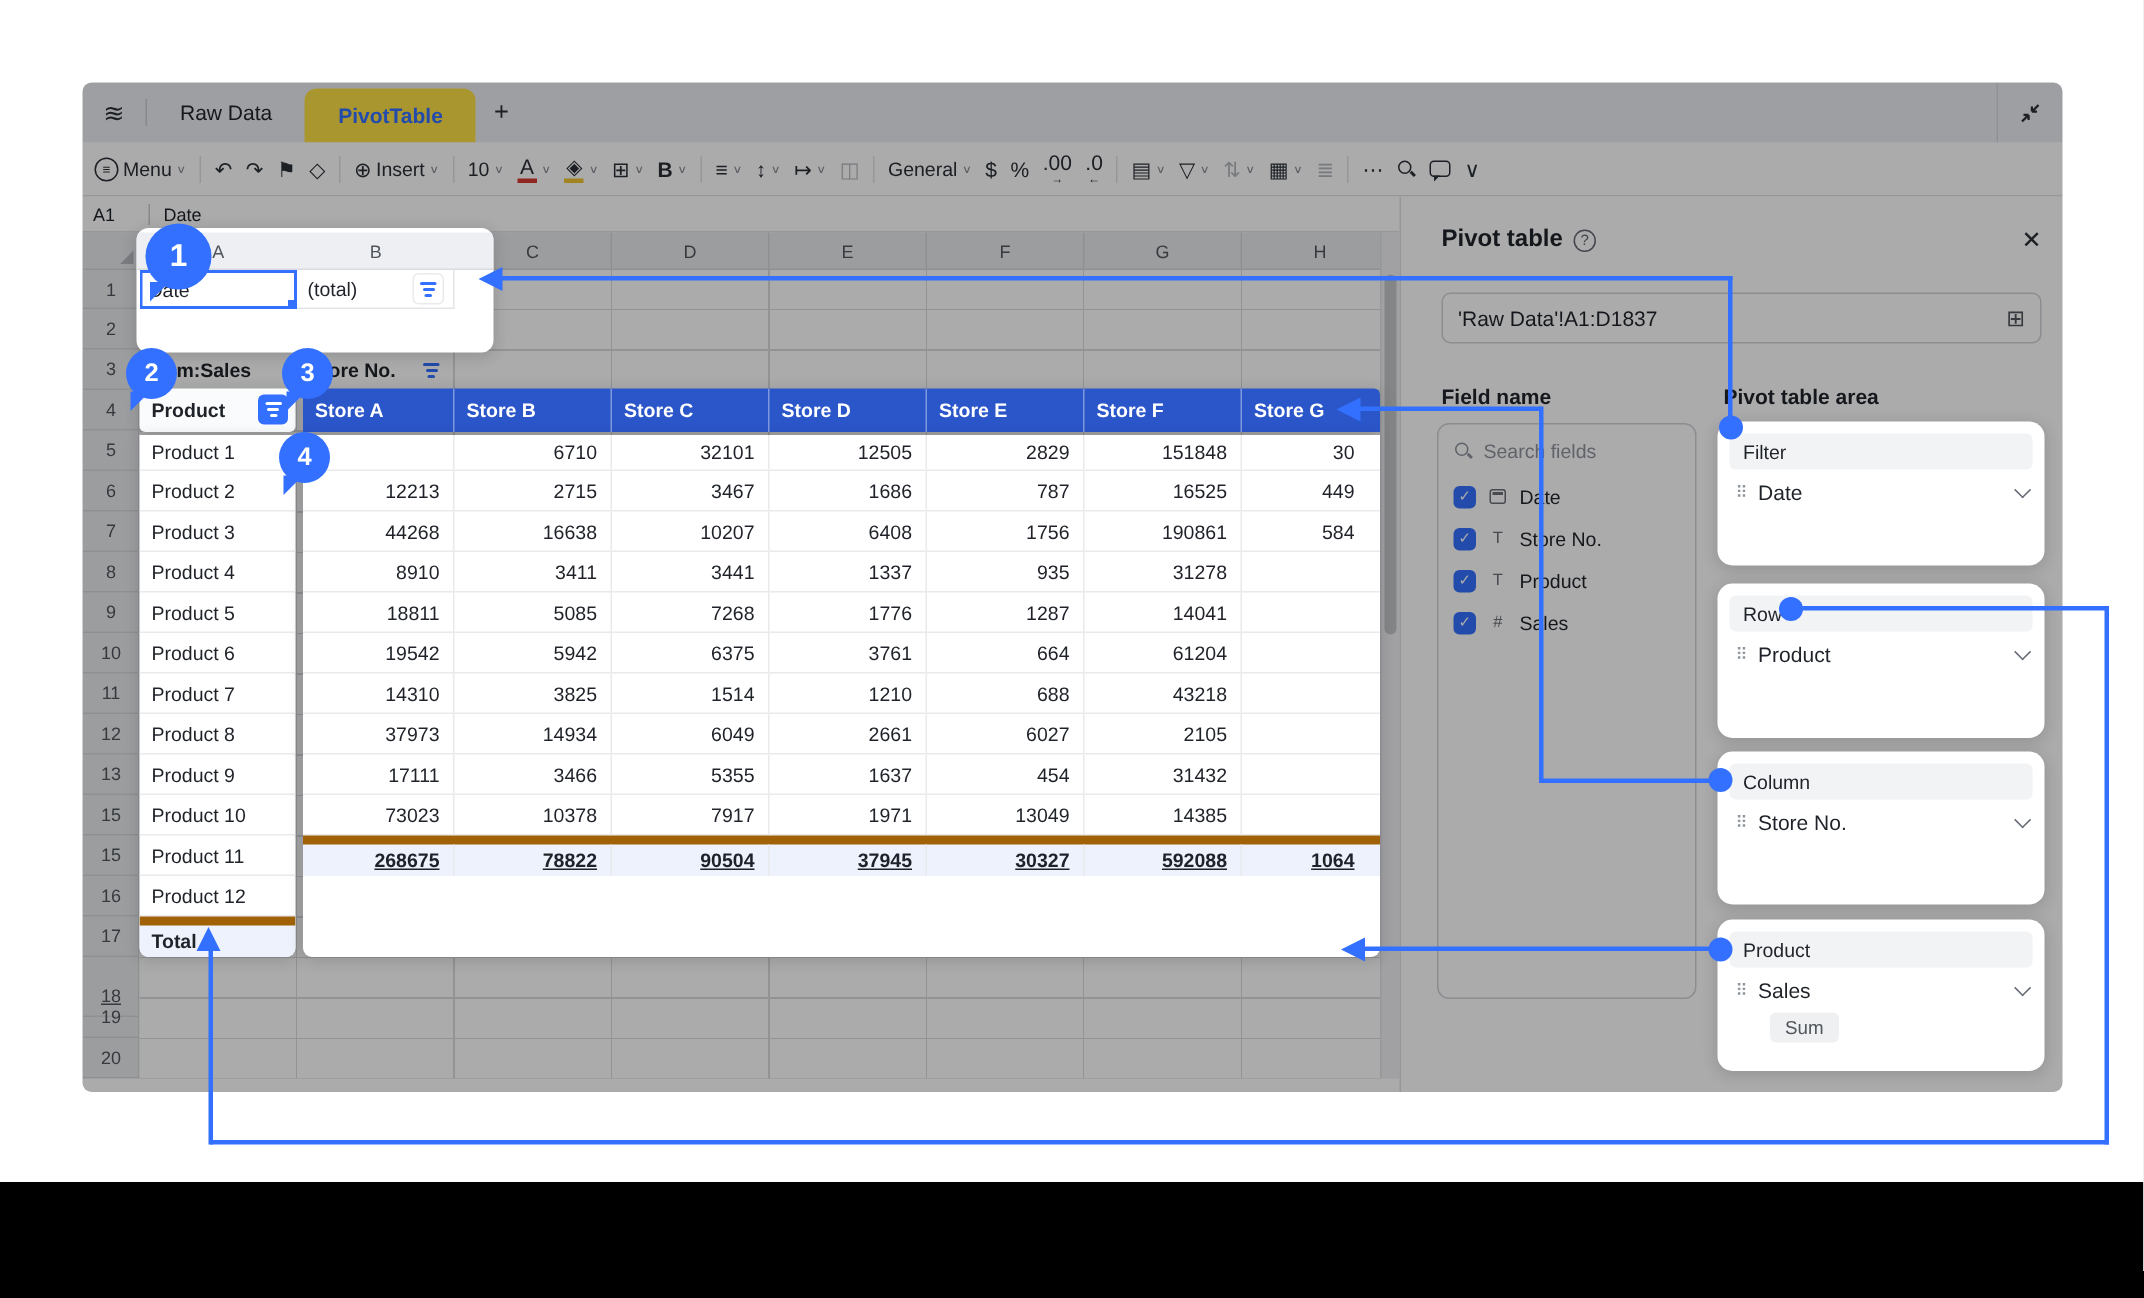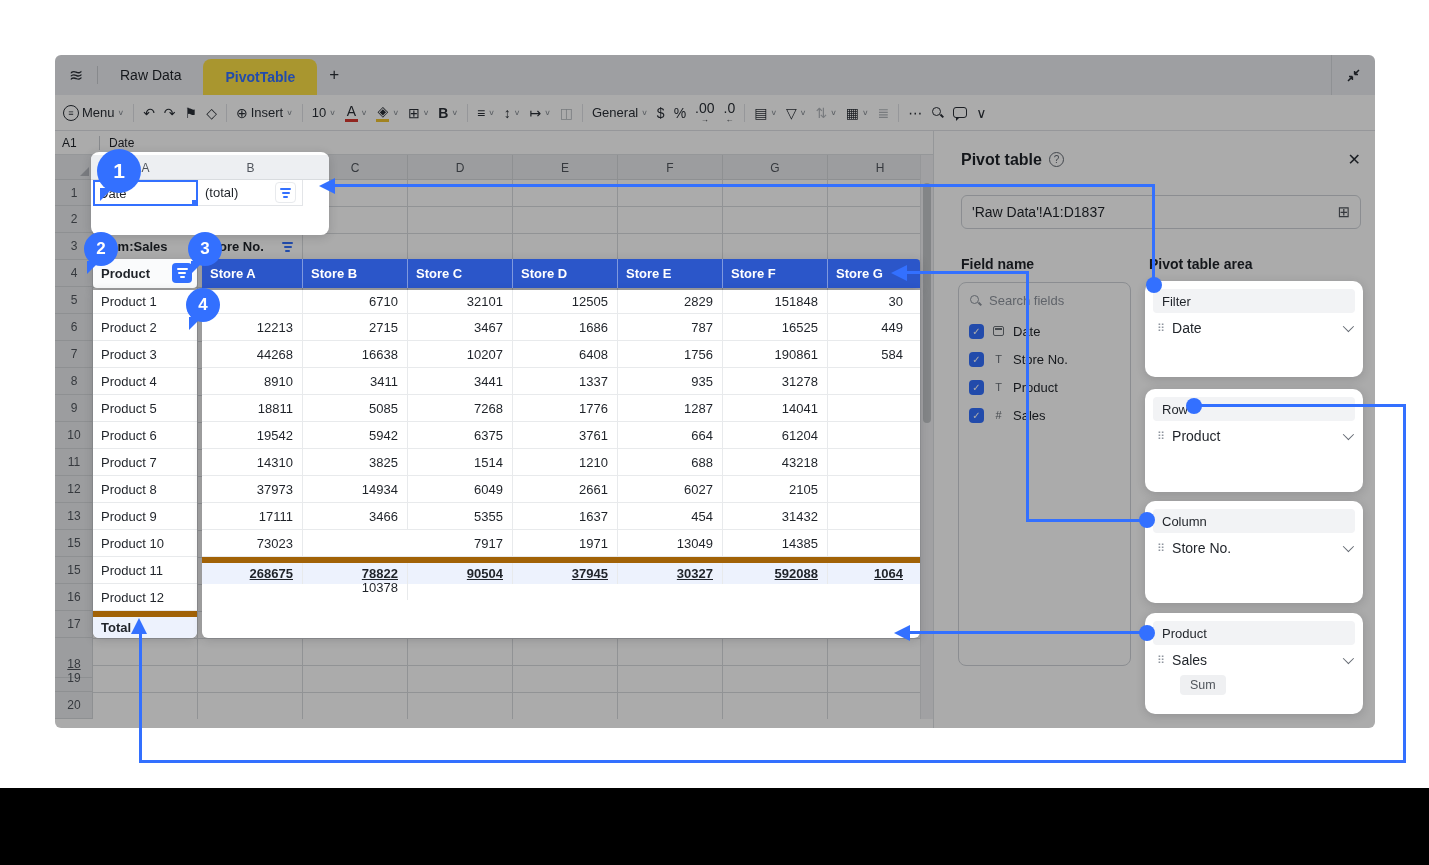--- a/index.html
+++ b/index.html
@@ -545,21 +545,21 @@
         <div class="dcell" style="width: 105px;">5355</div>
         <div class="dcell" style="width: 105px;">1637</div>
         <div class="dcell" style="width: 105px;">454</div>
         <div class="dcell" style="width: 105px;">31432</div>
         <div class="dcell last" style="width: 92px;">
           <span></span>
         </div>
       </div>
       <div class="drow" style="height: 27px;">
         <div class="dcell" style="width: 101px;">73023</div>
-        <div class="dcell" style="width: 105px; margin-top: 44px;">10378</div>
+        <div class="dcell" style="width: 105px;">10378</div>
         <div class="dcell" style="width: 105px;">7917</div>
         <div class="dcell" style="width: 105px;">1971</div>
         <div class="dcell" style="width: 105px;">13049</div>
         <div class="dcell" style="width: 105px;">14385</div>
         <div class="dcell last" style="width: 92px;">
           <span></span>
         </div>
       </div>
       <div class="drow totalrow" style="height: 27px; border-bottom: none;">
         <div class="dcell" style="width: 101px;">268675</div>

